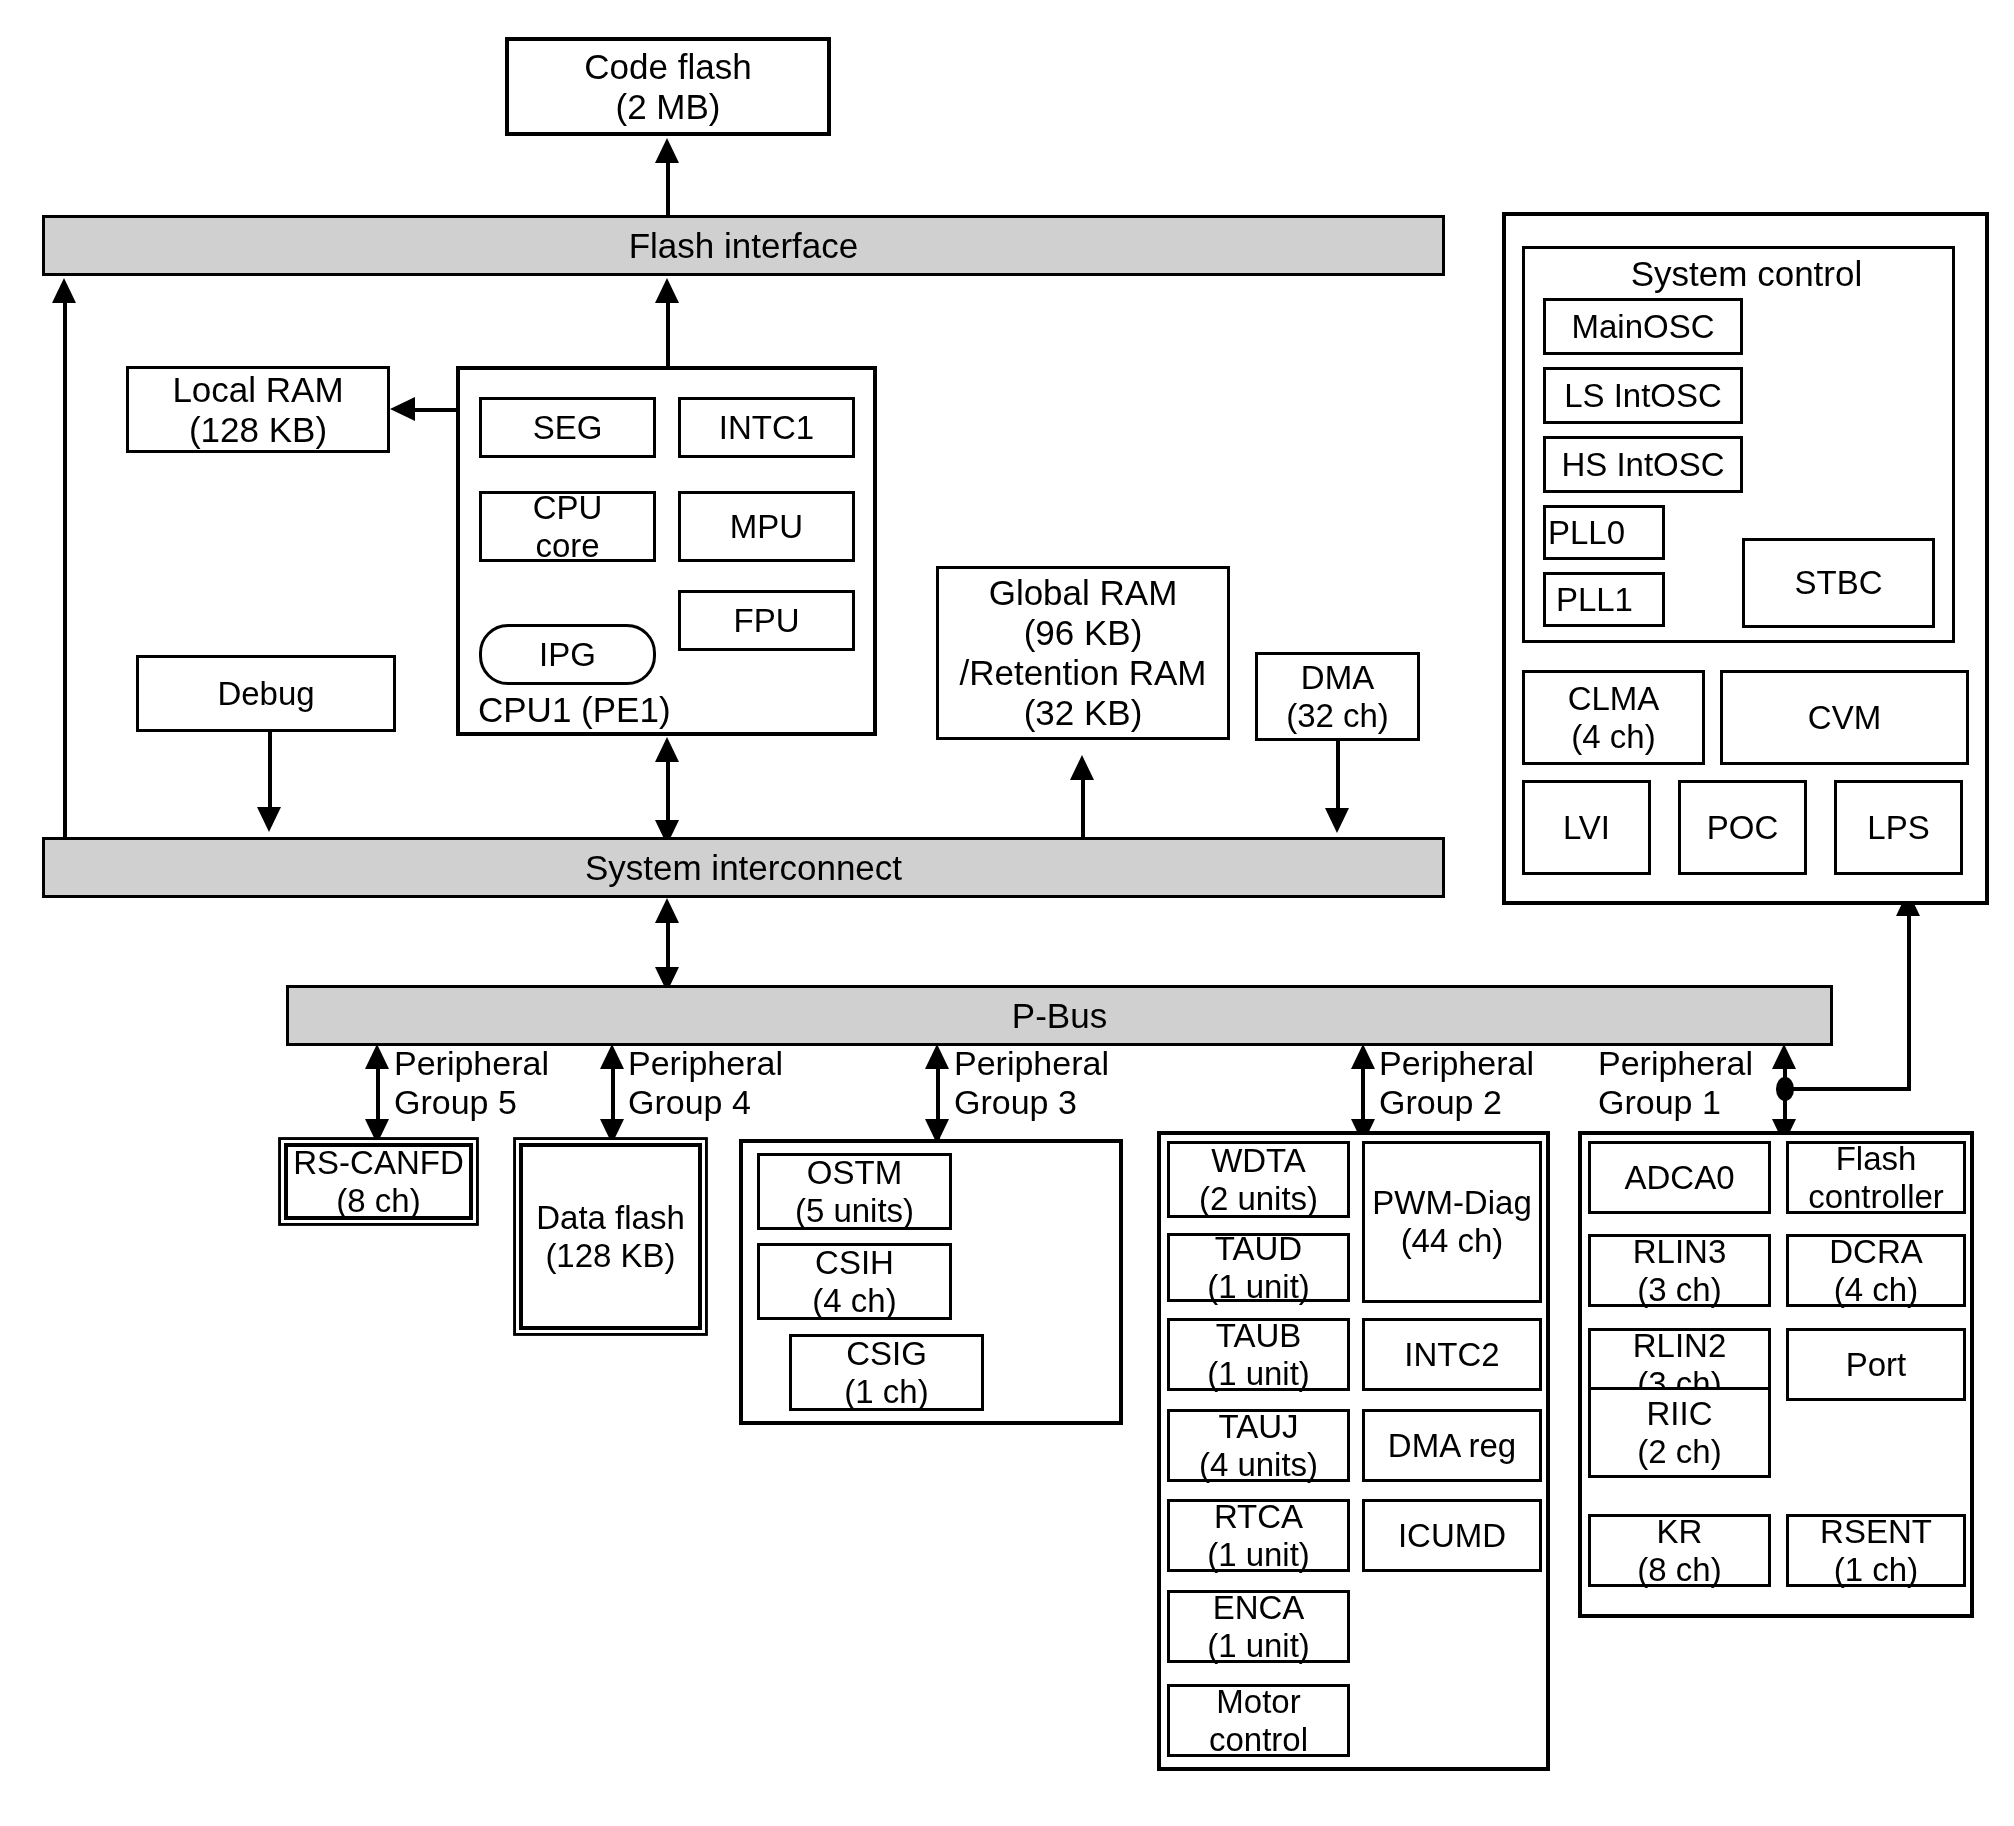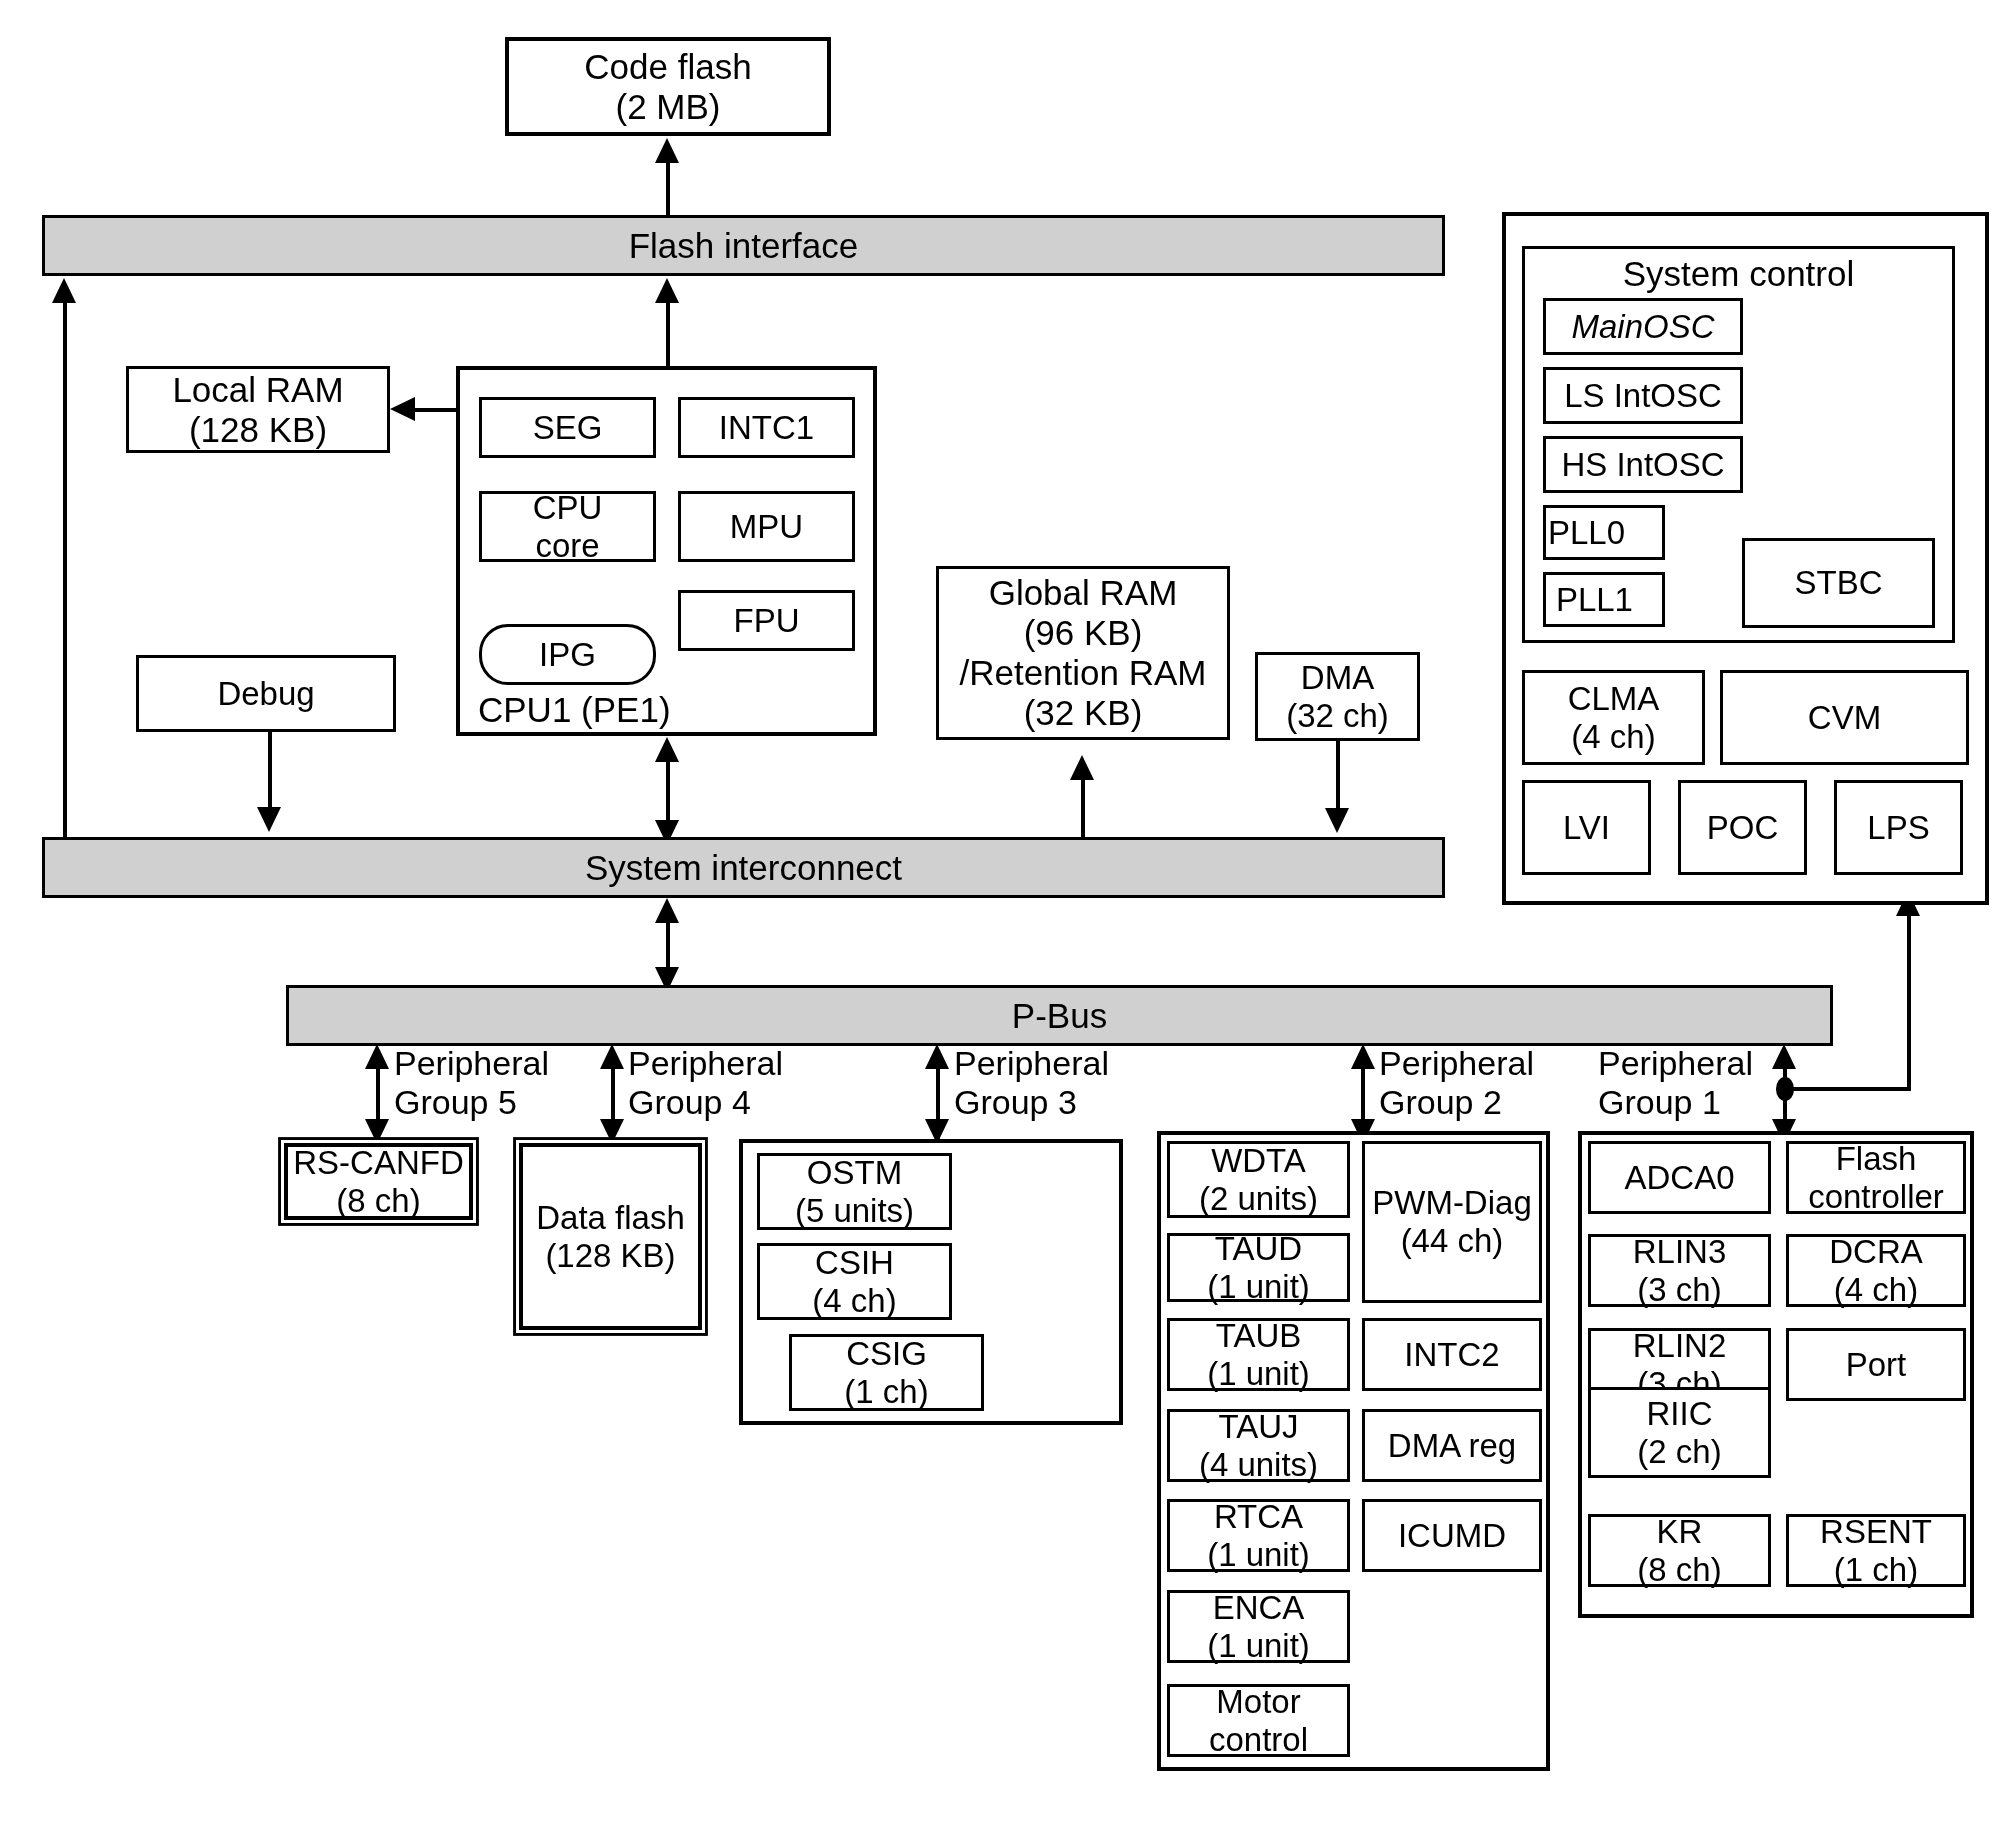--- a/index.html
+++ b/index.html
@@ -60,20 +60,21 @@
   .panel{
     position:absolute;
     box-sizing:border-box;
     border:3px solid #000;
     background:#fff;
   }
   .title-in-panel{
     position:absolute;
     width:100%;
     text-align:center;
+    padding-left:8px;
   }
   
   .vline{position:absolute;background:#000;width:3.9px;}
   .hline{position:absolute;background:#000;height:3.9px;}
   .arrow-up,.arrow-down,.arrow-left,.arrow-right{
     position:absolute;width:0;height:0;
   }
   .arrow-up{
     border-left:12.8px solid transparent;
     border-right:12.8px solid transparent;
@@ -224,21 +225,21 @@
   <div class="dot" style="left:1776px; top:1077px;"></div>
   <div class="hline" style="left:1785px; top:1087px; width:126px; height:3.9px;"></div>
   <div class="vline" style="left:1907px; top:911px; width:3.9px; height:177px;"></div>
   <div class="arrow-up" style="left:1896px; top:891px;"></div>
 
   <div class="containerbox" style="left:1502px; top:212px; width:487px; height:693px;"></div>
 
   <div class="panel" style="left:1522px; top:246px; width:433px; height:397px;"></div>
   <div class="title-in-panel fs36" style="left:1522px; top:254px; width:433px;">System control</div>
 
-  <div class="box thin fs34" style="left:1543px; top:298px; width:200px; height:57px;font-style:italic;">
+  <div class="box thin fs34" style="left:1543px; top:298px; width:200px; height:57px;">
     <span>MainOSC</span>
   </div>
   <div class="box thin fs34" style="left:1543px; top:367px; width:200px; height:57px;">
     <span>LS IntOSC</span>
   </div>
   <div class="box thin fs34" style="left:1543px; top:436px; width:200px; height:57px;">
     <span>HS IntOSC</span>
   </div>
   <div class="box thin fs34" style="left:1543px; top:505px; width:122px; height:55px; align-items:flex-start; padding-left:2px;">
     <span>PLL0</span>

